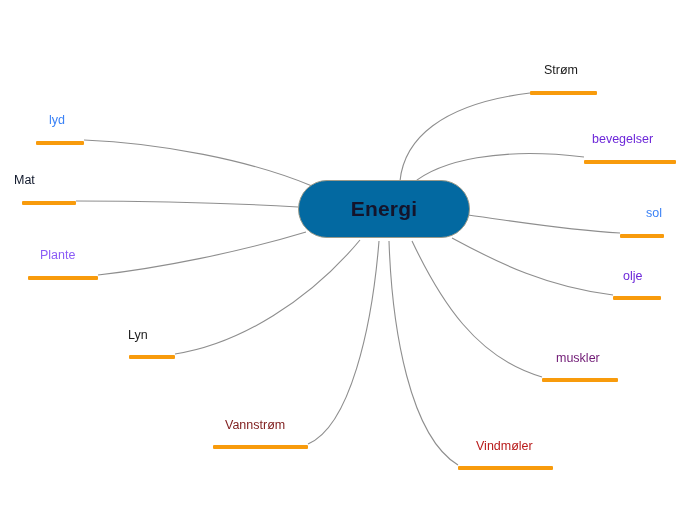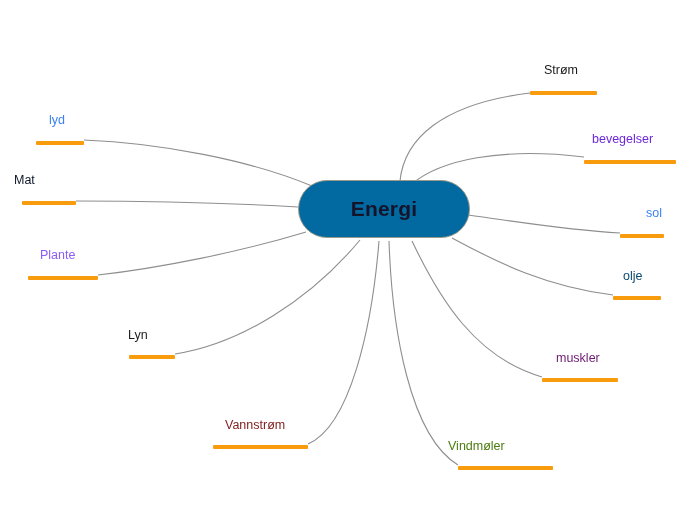--- a/index.html
+++ b/index.html
@@ -98,29 +98,29 @@
       </div>
       <div class="branch" style="left: 0px; top: 0px;">
         <div class="branch-label" style="left: 592px; top: 133px; color: #6d28d9;">bevegelser</div>
         <div class="branch-bar" style="left: 584px; top: 160px; width: 92px; background: rgb(248, 155, 12);"></div>
       </div>
       <div class="branch" style="left: 0px; top: 0px;">
         <div class="branch-label" style="left: 627px; top: 207px; color: #3b82f6; margin-left: 19px;">sol</div>
         <div class="branch-bar" style="left: 620px; top: 234px; width: 44px; background: rgb(248, 155, 12);"></div>
       </div>
       <div class="branch" style="left: 0px; top: 0px;">
-        <div class="branch-label" style="left: 623px; top: 270px; color: #0c4a6e;">olje</div>
+        <div class="branch-label" style="left: 623px; top: 270px; color: #6d28d9;">olje</div>
         <div class="branch-bar" style="left: 613px; top: 296px; width: 48px; background: rgb(248, 155, 12);"></div>
       </div>
       <div class="branch" style="left: 0px; top: 0px;">
         <div class="branch-label" style="left: 556px; top: 352px; color: #701a75;">muskler</div>
         <div class="branch-bar" style="left: 542px; top: 378px; width: 76px; background: rgb(248, 155, 12);"></div>
       </div>
       <div class="branch" style="left: 0px; top: 0px;">
-        <div class="branch-label" style="left: 448px; top: 440px; color: #4d7c0f;">Vindmøler</div>
+        <div class="branch-label" style="left: 476px; top: 440px; color: #b91c1c;">Vindmøler</div>
         <div class="branch-bar" style="left: 458px; top: 466px; width: 95px; background: rgb(248, 155, 12);"></div>
       </div>
       <div class="branch" style="left: 0px; top: 0px;">
         <div class="branch-label" style="left: 225px; top: 419px; color: #7f1d1d;">Vannstrøm</div>
         <div class="branch-bar" style="left: 213px; top: 445px; width: 95px; background: rgb(248, 155, 12);"></div>
       </div>
       <div class="branch" style="left: 0px; top: 0px;">
         <div class="branch-label" style="left: 128px; top: 329px; color: rgb(28, 28, 28);">Lyn</div>
         <div class="branch-bar" style="left: 129px; top: 355px; width: 46px; background: rgb(248, 155, 12);"></div>
       </div>

